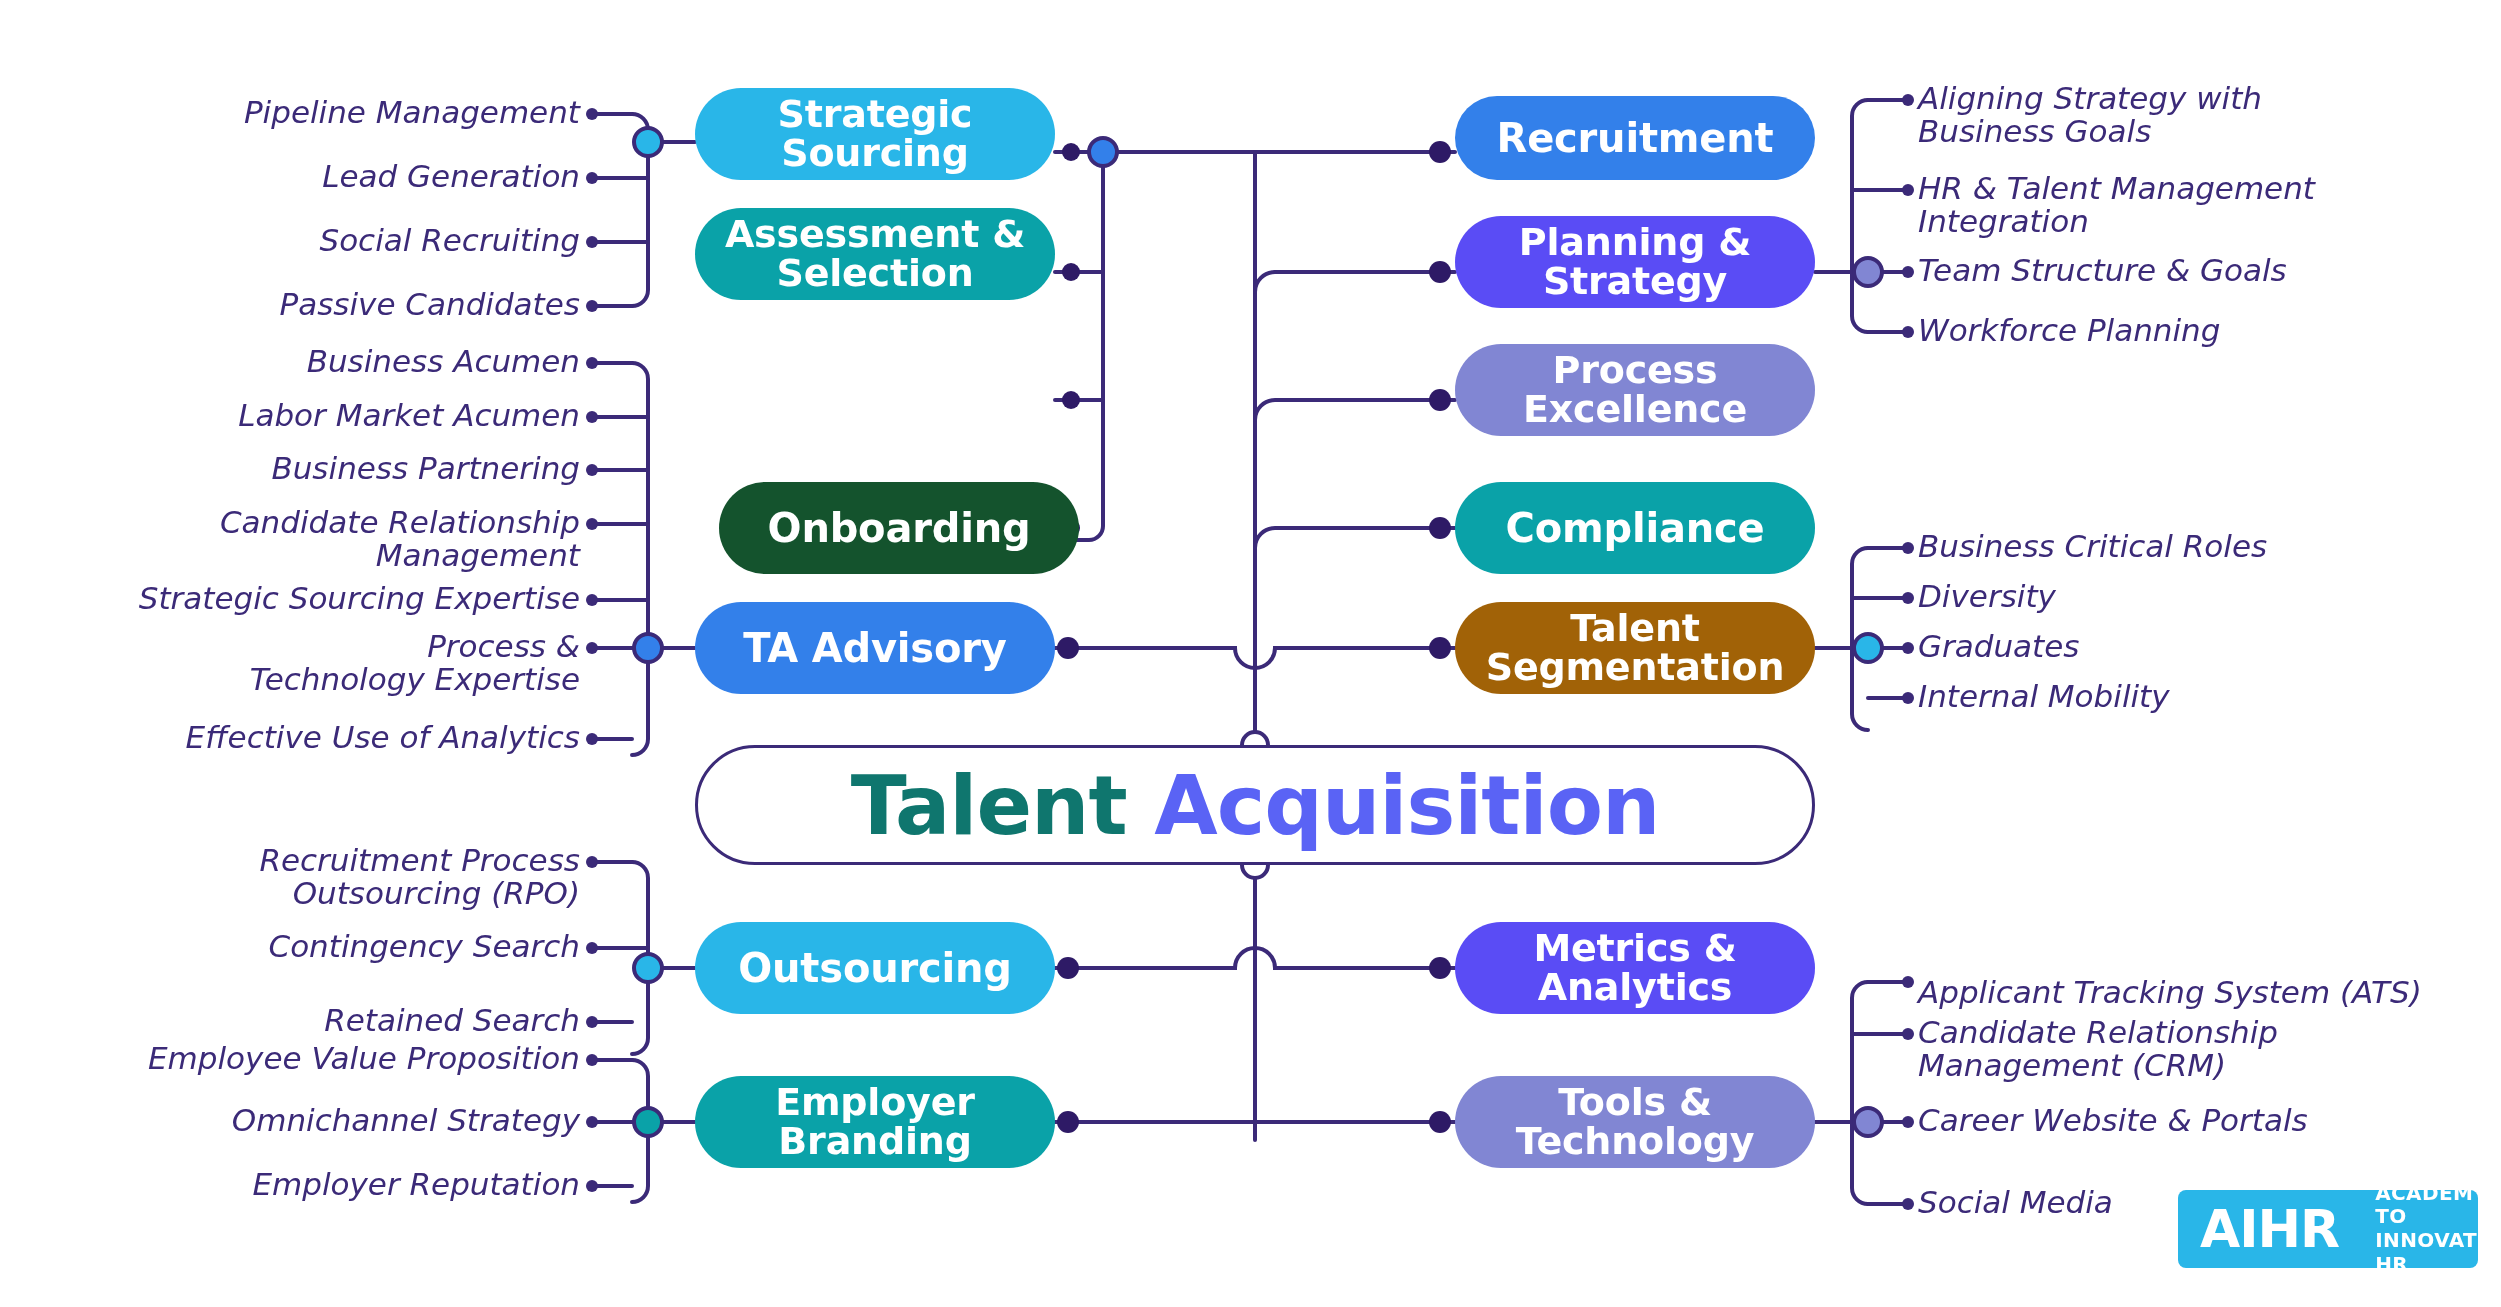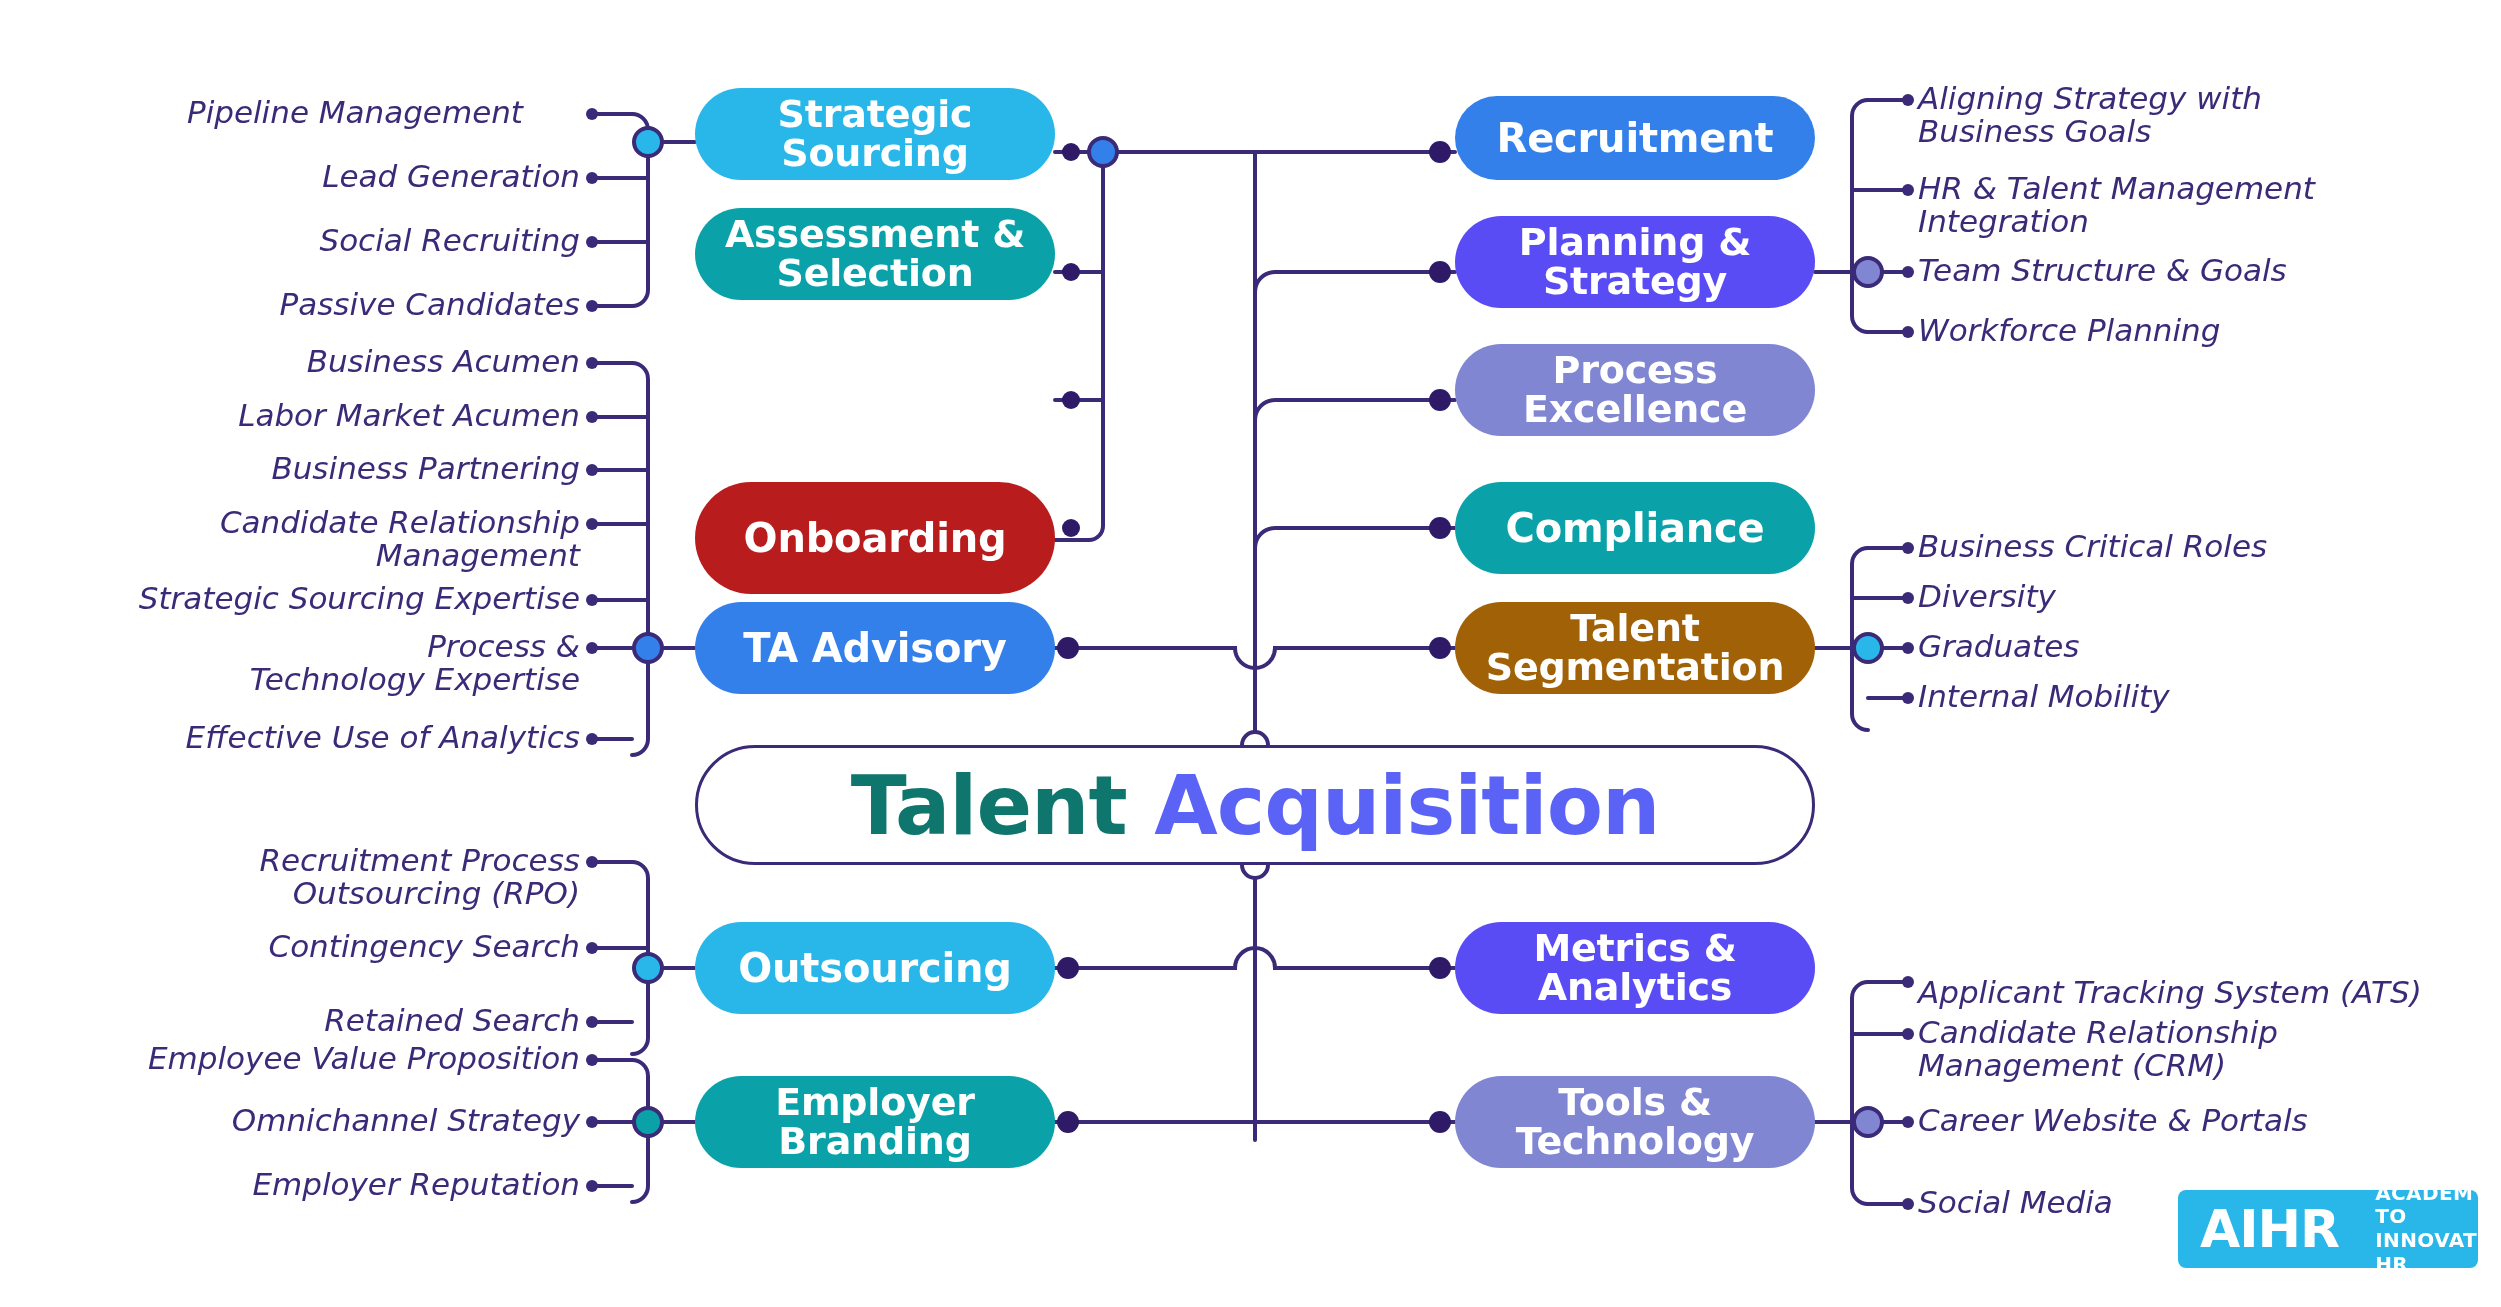--- a/index.html
+++ b/index.html
@@ -203,21 +203,21 @@
     <span class="lbl">Strategic
 Sourcing</span>
   </div>
   <div class="pill two" style="left:695px;top:208px;width:360px;height:92px;background:#0aa2a8;">
     <span class="lbl">Assessment
 &amp; Selection</span>
   </div>
   <div class="pill one" style="left:695px;top:354px;width:360px;height:92px;background:&lt;!----&gt;#8186d3;">
     <span class="lbl">Hiring</span>
   </div>
-  <div class="pill one" style="left:695px;top:482px;width:360px;height:112px;background:#b91c1c;">
+  <div class="pill one" style="left:719px;top:482px;width:360px;height:92px;background:#14532d;">
     <span class="lbl">Onboarding</span>
   </div>
   <div class="pill one" style="left:695px;top:602px;width:360px;height:92px;background:#3380ea;">
     <span class="lbl">TA Advisory</span>
   </div>
   <div class="pill one" style="left:695px;top:922px;width:360px;height:92px;background:#29b6e8;">
     <span class="lbl">Outsourcing</span>
   </div>
   <div class="pill two" style="left:695px;top:1076px;width:360px;height:92px;background:#0aa2a8;">
     <span class="lbl">Employer
@@ -250,21 +250,21 @@
     <span class="lbl">Tools &amp;
 Technology</span>
   </div>
 
   <div class="center-capsule" style="left:695px;top:745px;width:1120px;height:120px;">
     <div class="title">
       <span class="t-dark">Talent</span><span class="t-dark">&nbsp;</span><span class="t-light">Acquisition</span>
     </div>
   </div>
 
-  <div class="leaf right-al" style="left:130px;top:96px;width:450px;text-align:center;">Pipeline Management</div>
+  <div class="leaf right-al" style="left:130px;top:96px;width:450px;">Pipeline Management</div>
   <div class="leaf right-al" style="left:130px;top:160px;width:450px;">Lead Generation</div>
   <div class="leaf right-al" style="left:130px;top:224px;width:450px;">Social Recruiting</div>
   <div class="leaf right-al" style="left:130px;top:288px;width:450px;">Passive Candidates</div>
 
   <div class="leaf right-al" style="left:100px;top:345px;width:480px;">Business Acumen</div>
   <div class="leaf right-al" style="left:100px;top:399px;width:480px;">Labor Market Acumen</div>
   <div class="leaf right-al" style="left:100px;top:452px;width:480px;">Business Partnering</div>
   <div class="leaf right-al" style="left:100px;top:506px;width:480px;">Candidate Relationship
 Management</div>
   <div class="leaf right-al" style="left:100px;top:582px;width:480px;">Strategic Sourcing Expertise</div>

